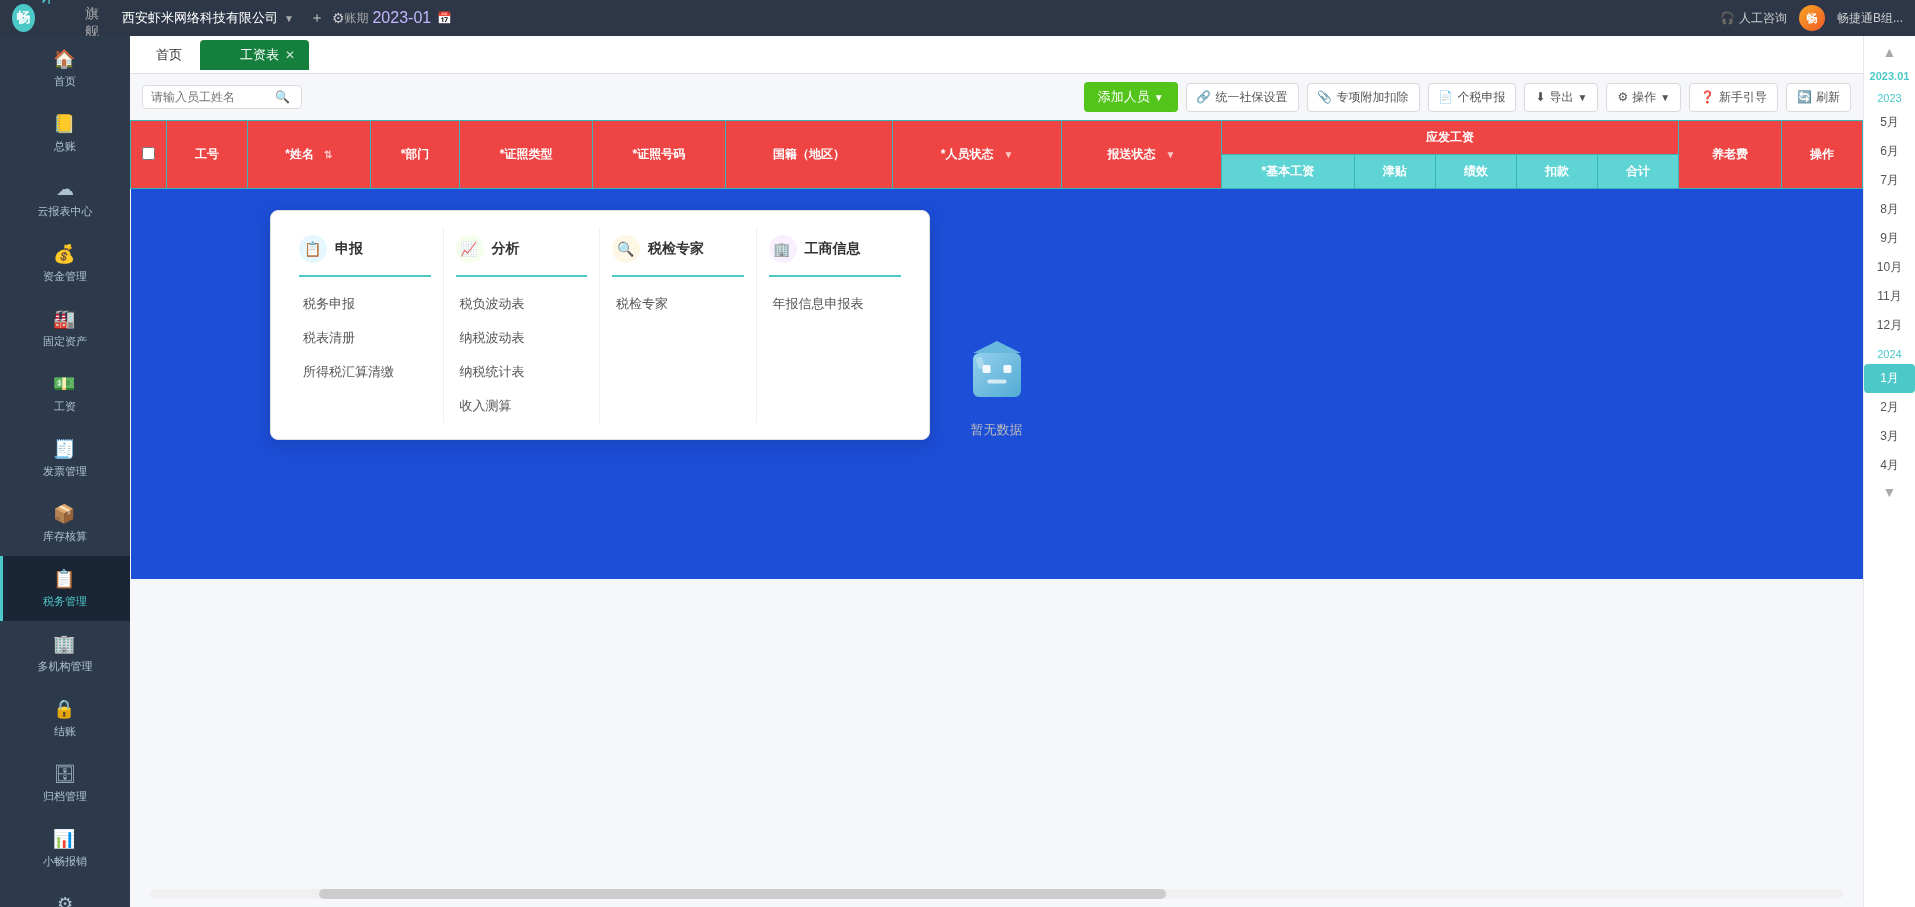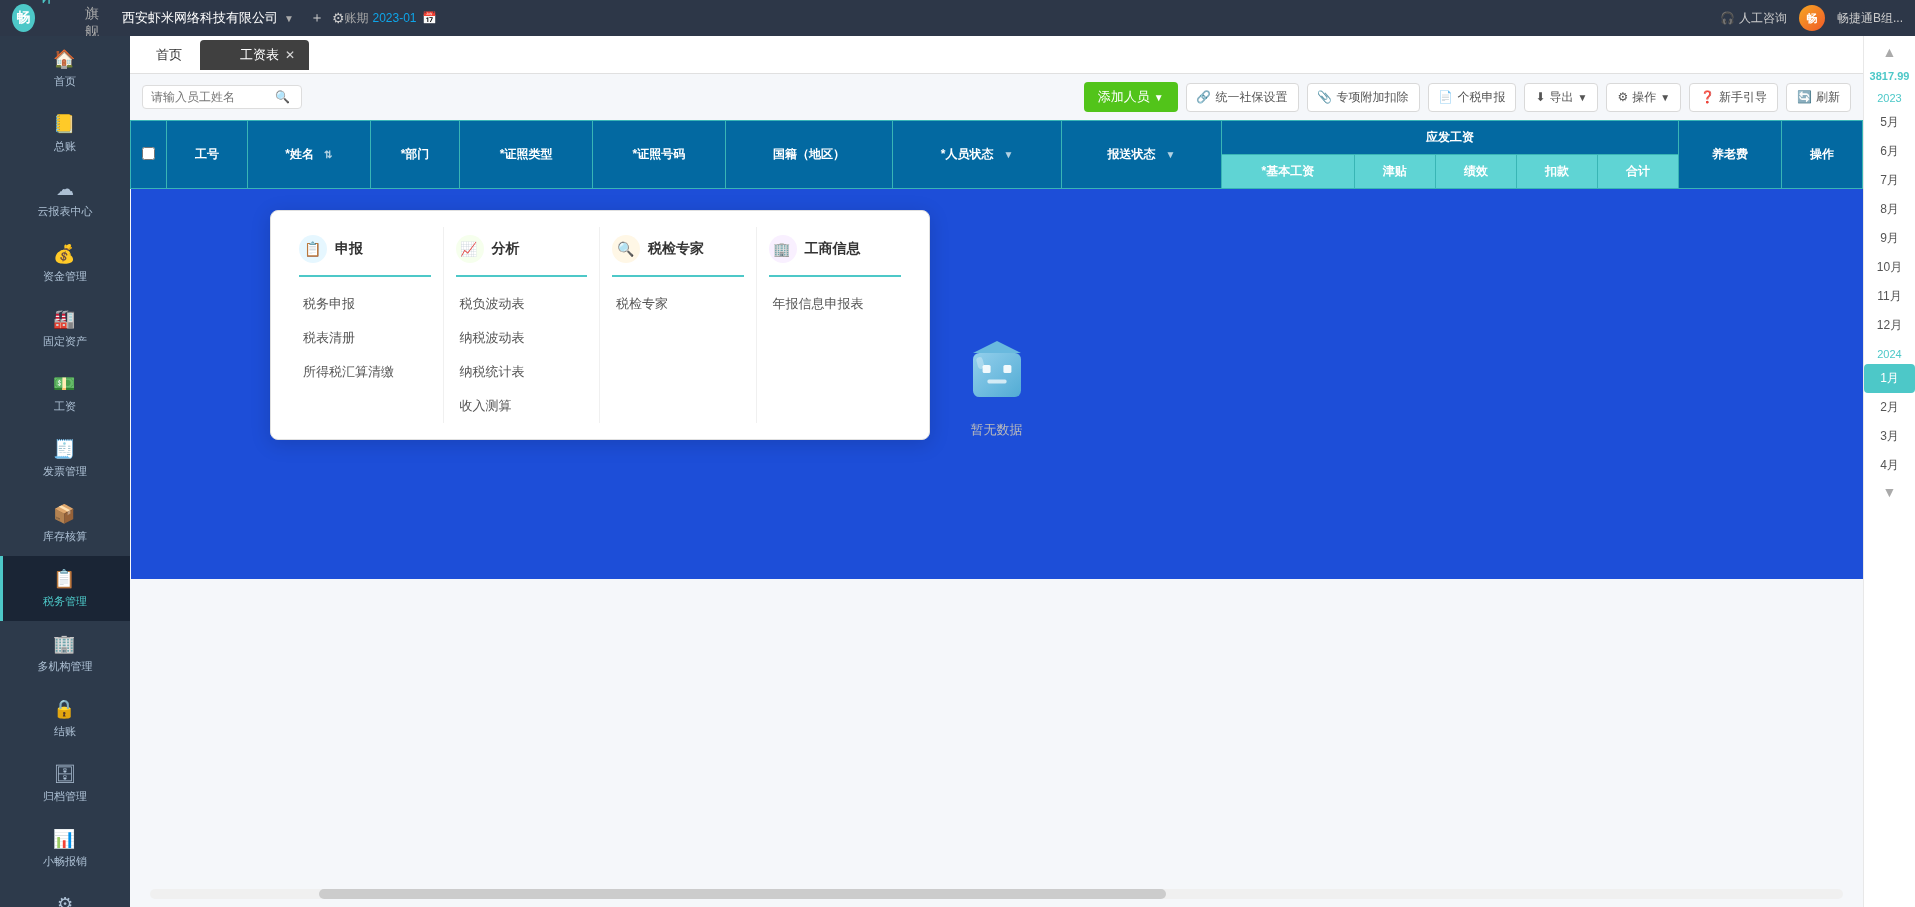--- a/index.html
+++ b/index.html
@@ -38,21 +38,21 @@
     .company-selector .chevron { color: #aaa; font-size: 10px; }
     .top-bar-actions {
       display: flex; align-items: center; gap: 8px;
       margin-left: 16px;
     }
     .top-bar-actions .icon-btn {
       color: #ccc; cursor: pointer; font-size: 14px;
       display: flex; align-items: center; gap: 3px;
     }
     .period-label { color: #aaa; font-size: 12px; }
-    .period-value { color: #0ea5e9; font-size: 12px; }
+    .period-value { color: #c4b5fd; font-size: 16px; }
     .top-bar-right {
       margin-left: auto;
       display: flex; align-items: center; gap: 12px;
     }
     .service-btn {
       display: flex; align-items: center; gap: 4px;
       color: #ccc; cursor: pointer; font-size: 12px;
     }
     .user-avatar {
       width: 26px; height: 26px; border-radius: 50%;
@@ -125,21 +125,21 @@
     }
     .tab-item {
       padding: 6px 14px;
       cursor: pointer;
       color: #333;
       font-size: 13px;
       border-radius: 4px 4px 0 0;
       display: flex; align-items: center; gap: 6px;
     }
     .tab-item.active {
-      background: #404040;
+      background: #15803d;
       color: #fff;
       padding-left: 40px;
     }
     .tab-close { font-size: 12px; cursor: pointer; color: rgba(255,255,255,0.8); }
 
     
     .toolbar {
       display: flex;
       align-items: center;
       padding: 8px 12px;
@@ -187,21 +187,21 @@
       flex: 1;
       overflow: auto;
       position: relative;
     }
     .salary-table {
       width: 100%;
       border-collapse: collapse;
       font-size: 12px;
     }
     .salary-table th {
-      background: #0369a1;
+      background: #ef4444;
       color: #fff;
       padding: 8px 10px;
       text-align: center;
       border: 1px solid #39b5b5;
       white-space: nowrap;
       position: sticky;
       top: 0;
       z-index: 1;
     }
     .salary-table th.sub {
@@ -637,21 +637,21 @@
 
     <div style="background: #f5f7fa; padding: 4px 0;">
       <div class="scrollbar-track">
         <div class="scrollbar-thumb"></div>
       </div>
     </div>
   </div>
 
   <div class="date-panel">
     <div class="date-nav-btn">▲</div>
-    <div class="date-panel-header">3817.99</div>
+    <div class="date-panel-header">2023.01</div>
 
     <div style="font-size:11px; color:#4dc8c8; padding:4px 2px; text-align:center;">2023</div>
     <div class="date-month-item">5月</div>
     <div class="date-month-item">6月</div>
     <div class="date-month-item">7月</div>
     <div class="date-month-item">8月</div>
     <div class="date-month-item">9月</div>
     <div class="date-month-item">10月</div>
     <div class="date-month-item">11月</div>
     <div class="date-month-item">12月</div>

